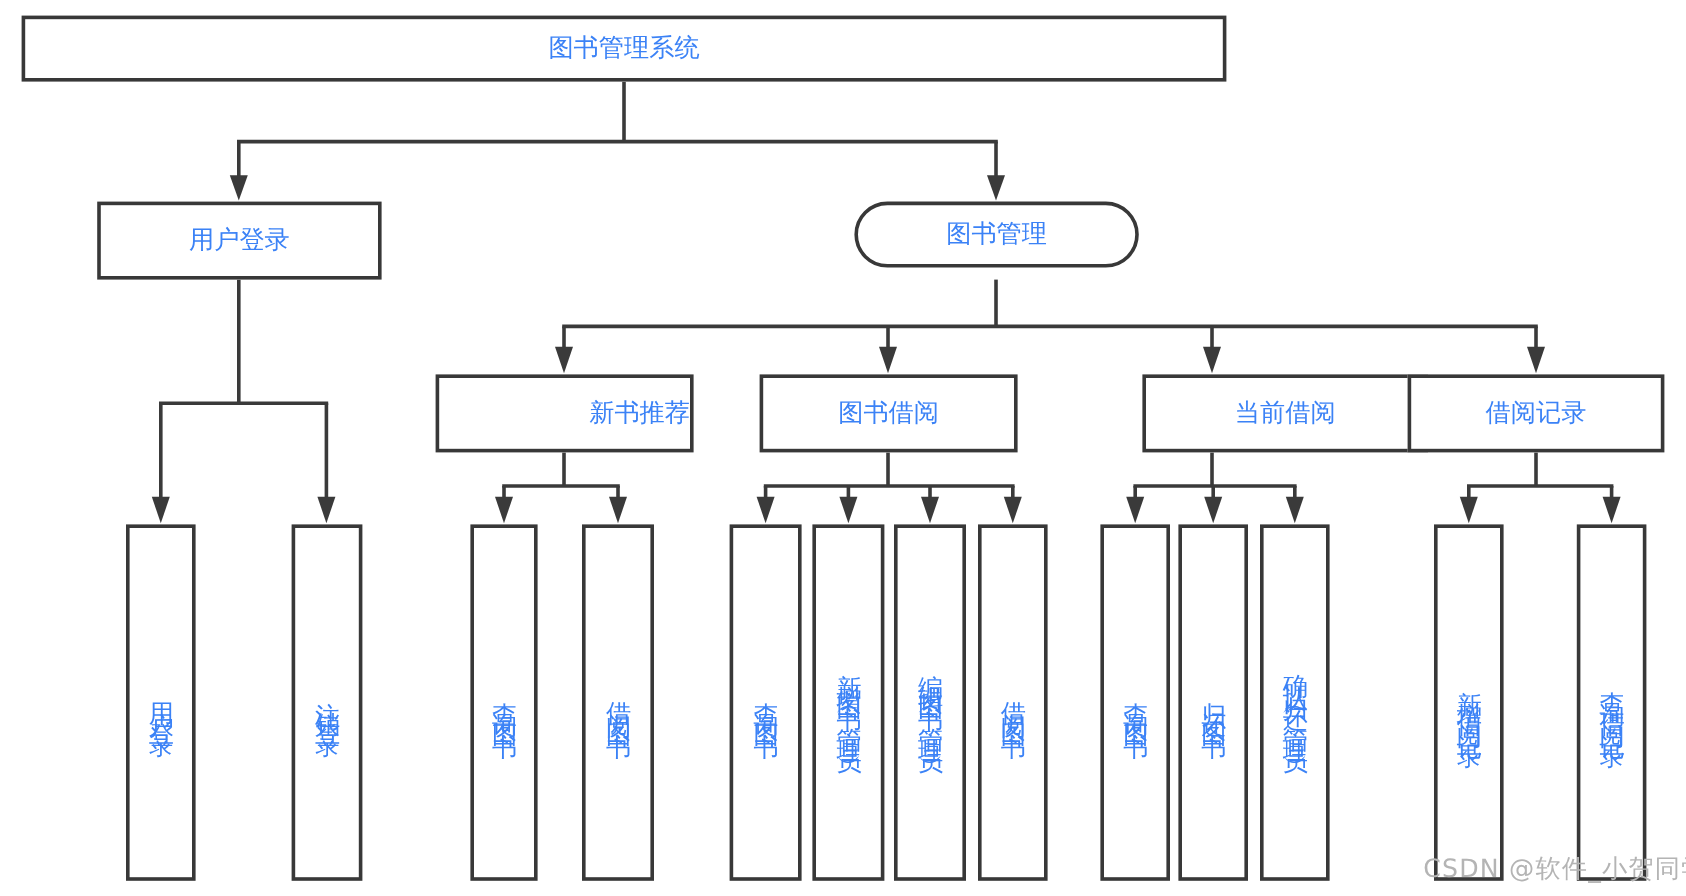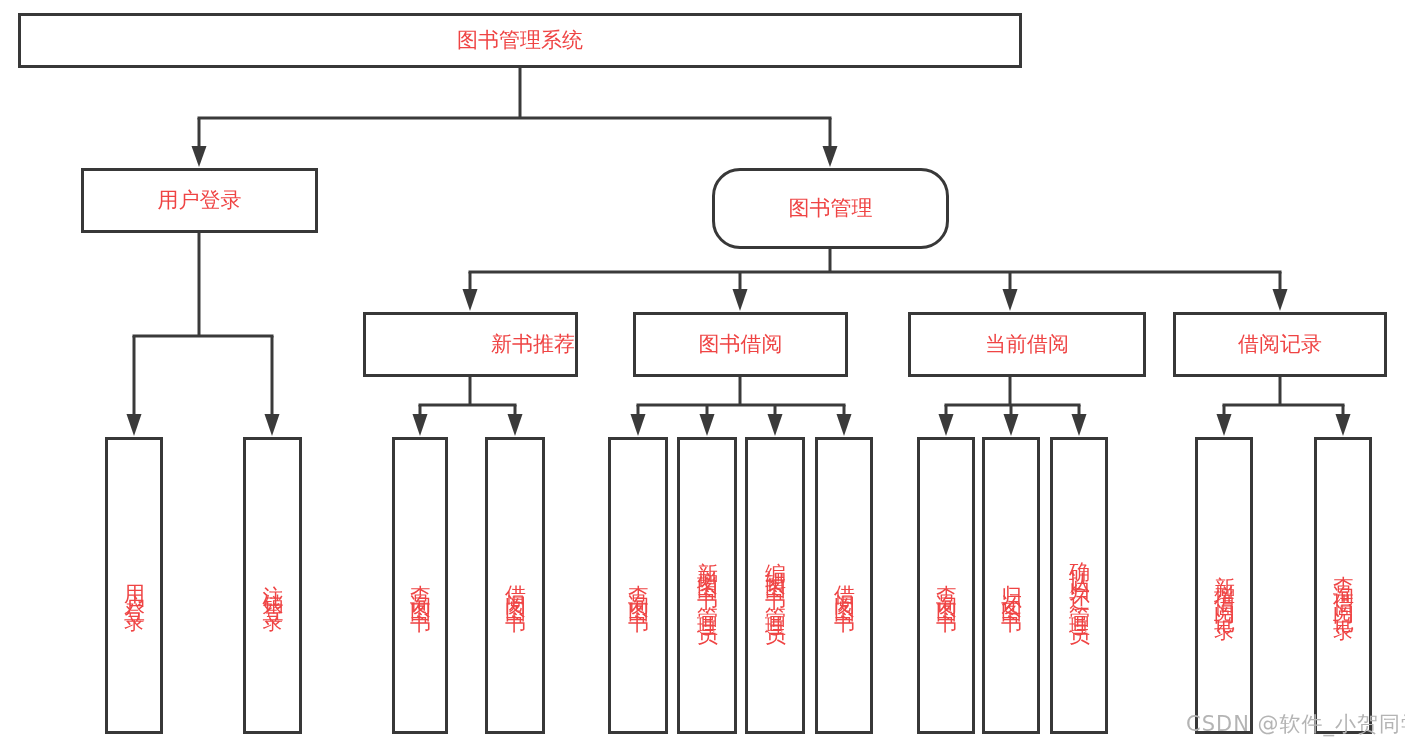--- a/index.html
+++ b/index.html
@@ -31,39 +31,39 @@
     fill: #3a3a3a;
   }
   .box {
     position: absolute;
     background: #ffffff;
     border: 3px solid #383838;
     box-sizing: border-box;
     display: flex;
     align-items: center;
     justify-content: center;
-    color: #ef4444;
+    color: #3b82f6;
     font-size: 21px;
     line-height: 1.2;
     white-space: nowrap;
   }
   .box.vertical span {
     writing-mode: vertical-rl;
     text-orientation: mixed;
     letter-spacing: 9px;
     line-height: 1;
     white-space: nowrap;
   }
   
   .n-root  { left: 18px;   top: 13px;  width: 1004px; height: 55px; }
   .n-l2a   { left: 81px;   top: 168px; width: 237px;  height: 65px; }
-  .n-l2b   { left: 712px;  top: 168px; width: 237px;  height: 81px; border-radius: 28px; }
+  .n-l2b   { left: 712px;  top: 168px; width: 237px;  height: 55px; border-radius: 28px; }
   .n-l3a   { left: 363px;  top: 312px; width: 215px;  height: 65px; justify-content: flex-end; }
   .n-l3b   { left: 633px;  top: 312px; width: 215px;  height: 65px; }
-  .n-l3c   { left: 908px;  top: 312px; width: 238px;  height: 65px; }
+  .n-l3c   { left: 952px;  top: 312px; width: 238px;  height: 65px; }
   .n-l3d   { left: 1173px; top: 312px; width: 214px;  height: 65px; }
   
   .leaf    { top: 437px; height: 297px; }
   .lf-a1   { left: 105px;  width: 58px; }
   .lf-a2   { left: 243px;  width: 59px; }
   .lf-b1   { left: 392px;  width: 56px; }
   .lf-b2   { left: 485px;  width: 60px; }
   .lf-c1   { left: 608px;  width: 60px; }
   .lf-c2   { left: 677px;  width: 60px; }
   .lf-c3   { left: 745px;  width: 60px; }

